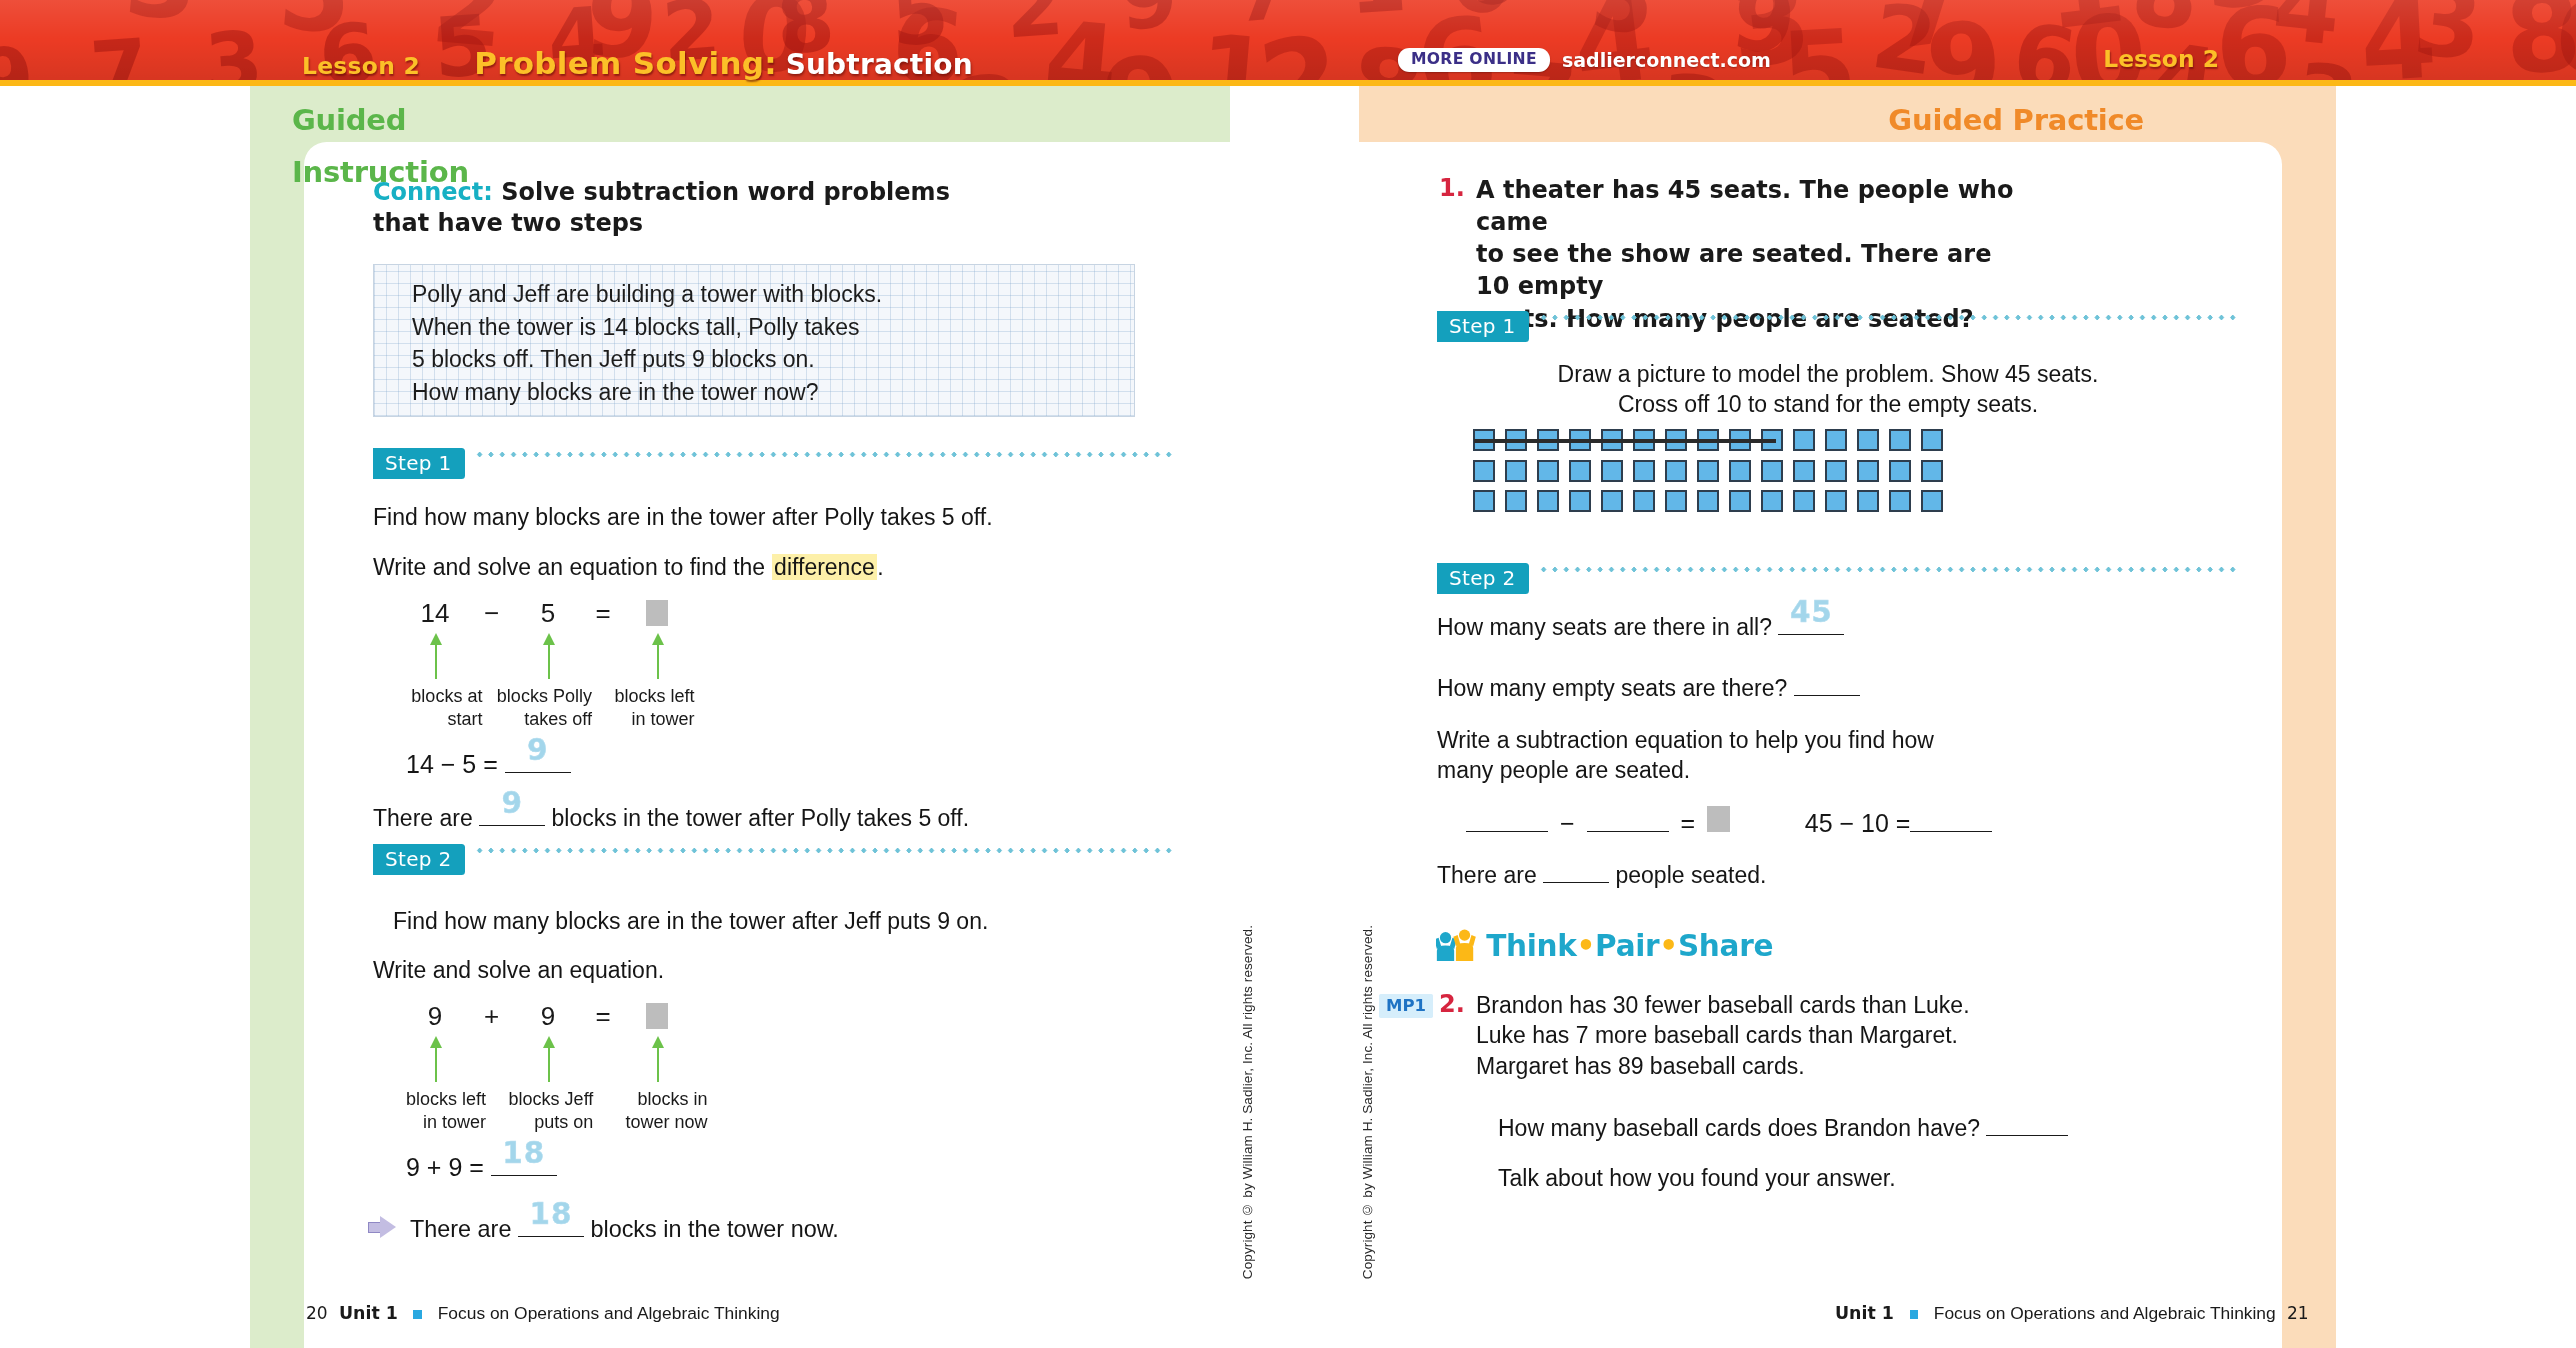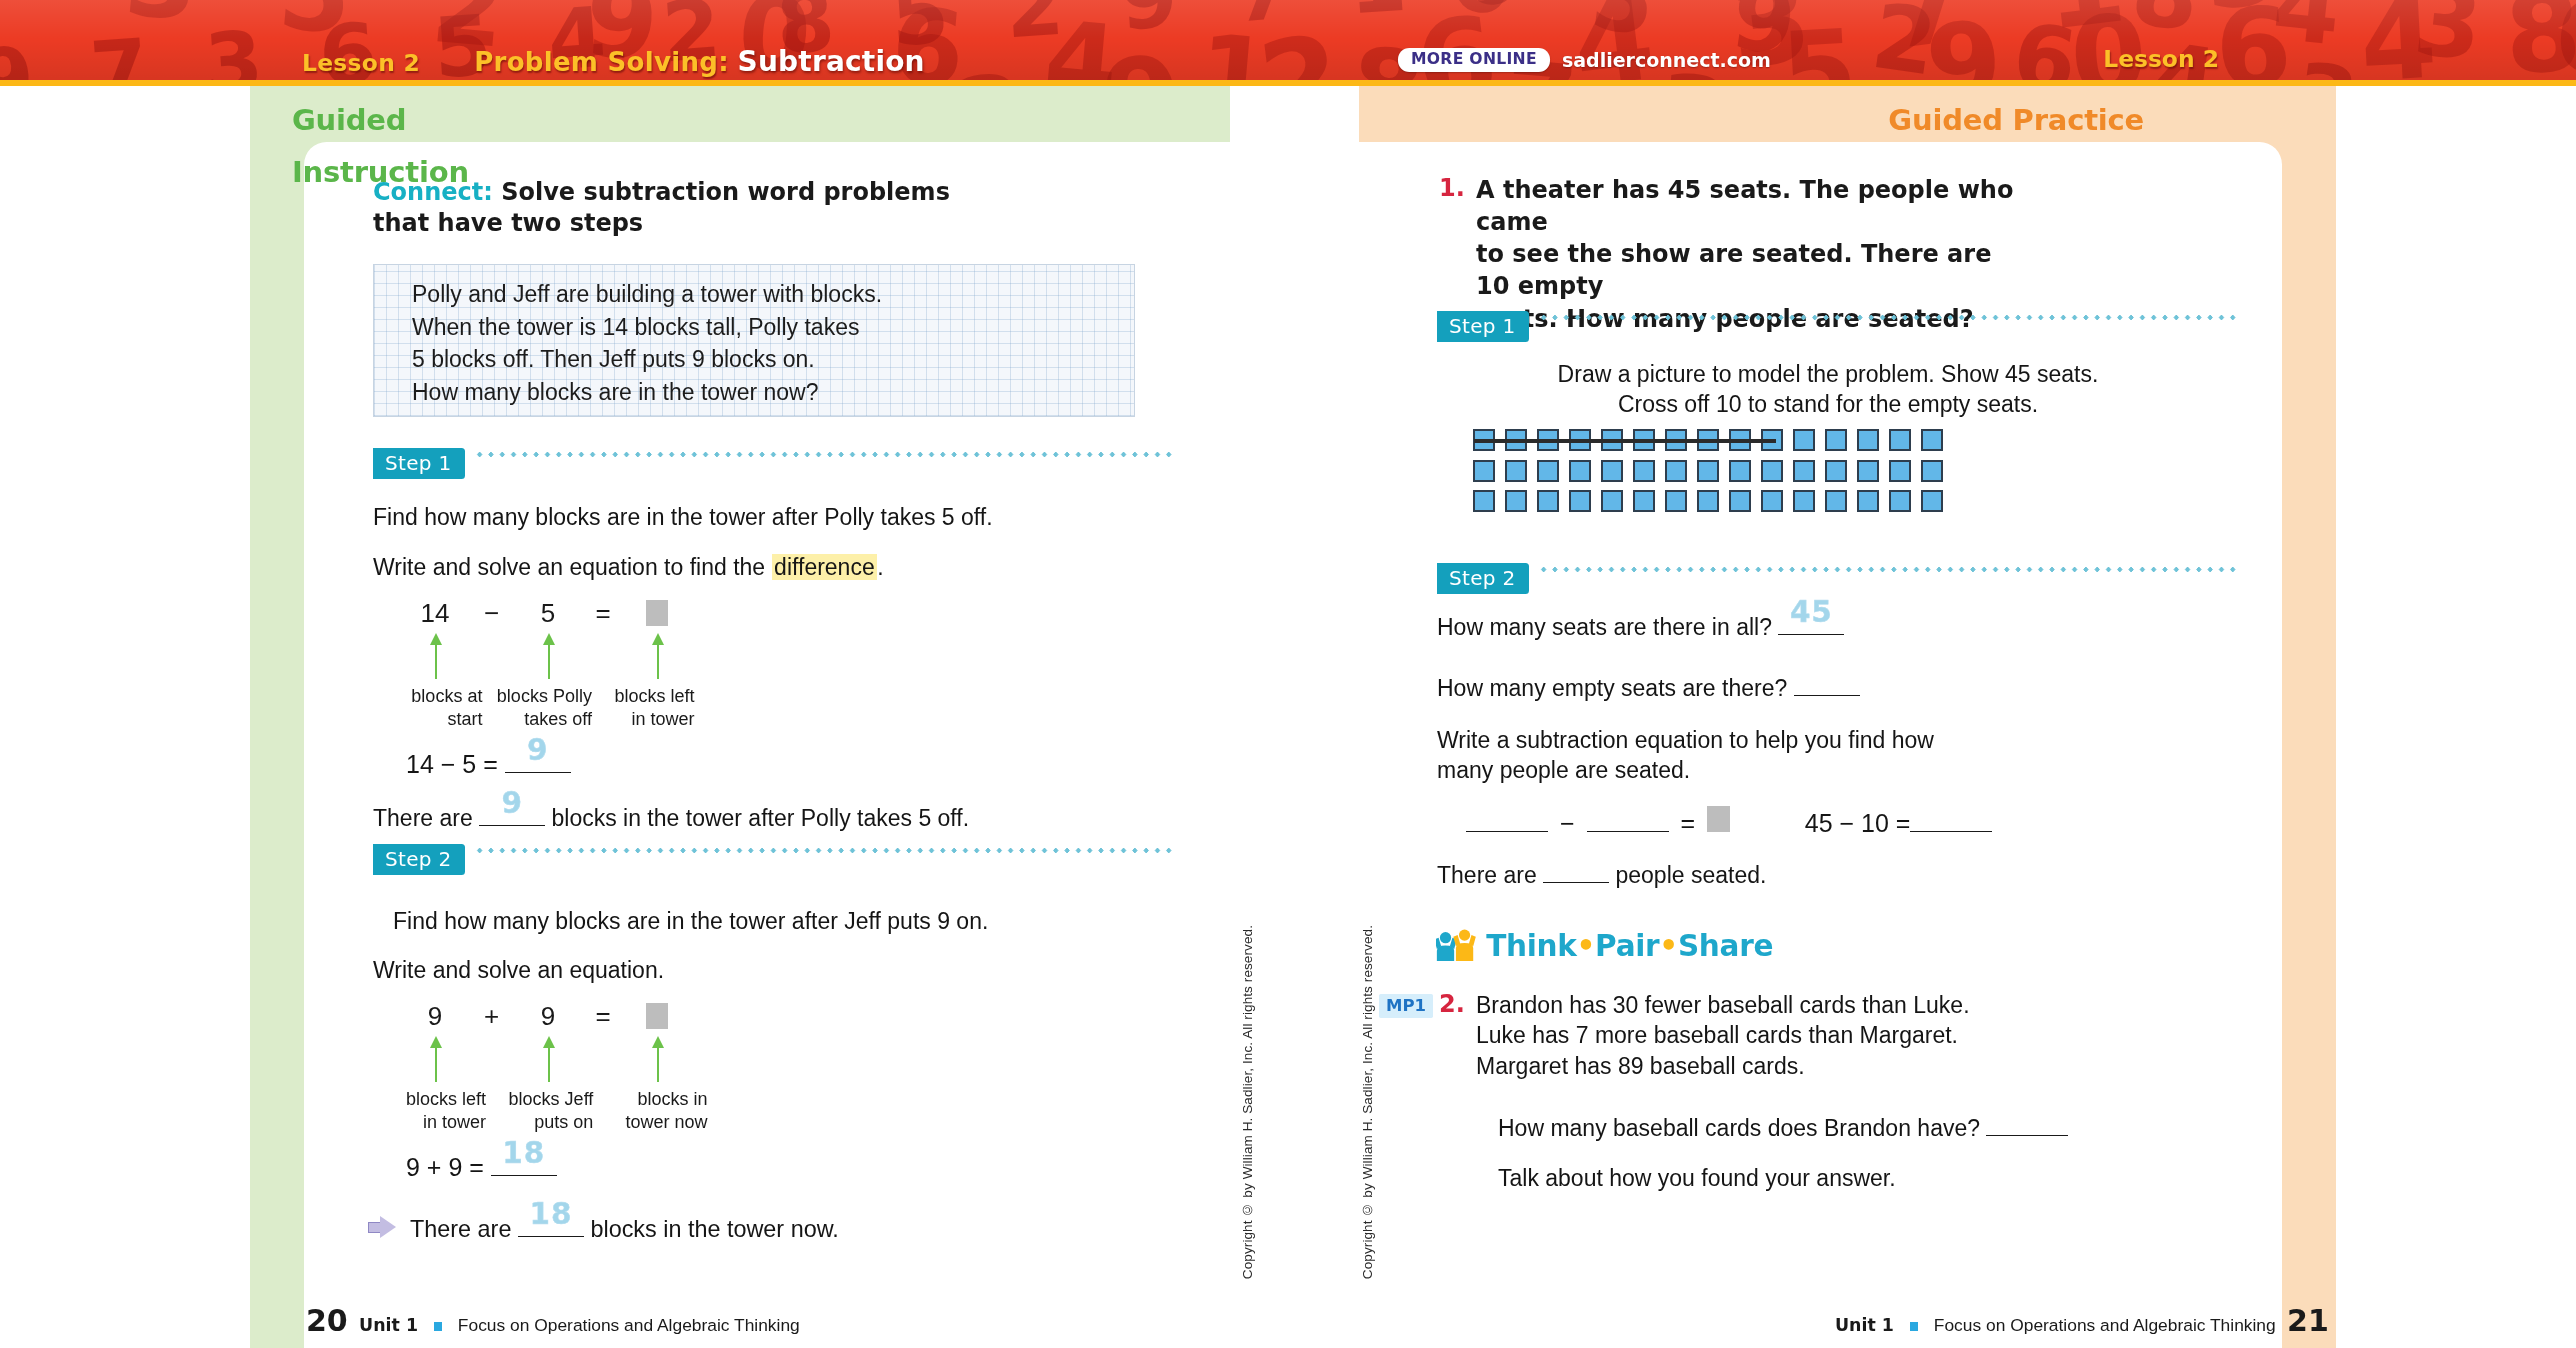--- a/index.html
+++ b/index.html
@@ -49,21 +49,21 @@
     display: flex; align-items: baseline; gap: 0;
     z-index: 6;
   }
   .lesson-tag {
     color: #fcc028; font-size: 23.4px; font-weight: 700;
     font-family: "DejaVu Sans", sans-serif;
     letter-spacing: 0.3px;
     text-shadow: 0.9px 1.7px 1.7px rgba(90,8,4,.55);
   }
   .ps-label {
-    color: #fcc028; font-size: 26px; font-weight: 700;
+    color: #fcc028; font-size: 31px; font-weight: 700;
     font-family: "DejaVu Sans", sans-serif;
     margin-left: 54px; letter-spacing: 0.3px;
     text-shadow: 0.9px 1.7px 1.7px rgba(90,8,4,.55);
   }
   .ps-topic {
     color: #ffffff; font-size: 28px; font-weight: 700;
     font-family: "DejaVu Sans", sans-serif;
     margin-left: 8.7px; letter-spacing: 0.2px;
     text-shadow: 0.9px 1.7px 2.6px rgba(90,8,4,.6);
   }
@@ -259,21 +259,21 @@
     font-family: "DejaVu Sans", sans-serif;
     font-weight: 700; font-size: 16.5px;
     padding: 2.6px 7px 3.5px 7px; border-radius: 1.7px; line-height: 1.1;
   }
 
   
   .footer {
     position: absolute; display: flex; align-items: baseline; gap: 11.3px;
     font-size: 17.4px; color: #1a1a1a; font-family: "Liberation Sans", sans-serif;
   }
-  .pg-num { font-size: 30px; font-weight: 700; font-family: "DejaVu Sans", sans-serif; }
+  .pg-num { font-size: 17px; font-weight: 400; font-family: "DejaVu Sans", sans-serif; }
   .unit-lbl { font-weight: 700; font-size: 17.4px; font-family: "DejaVu Sans", sans-serif; }
   .blue-sq { display: inline-block; width: 8.7px; height: 8.7px; background: #2aa8e0; margin: 0 4.3px; }
   .copy-vert {
     position: absolute;
     writing-mode: vertical-rl; transform: rotate(180deg);
     font-size: 13.5px; color: #2a2a2a; letter-spacing: 0.1px;
     font-family: "Liberation Sans", sans-serif;
     white-space: nowrap;
   }
 </style>

